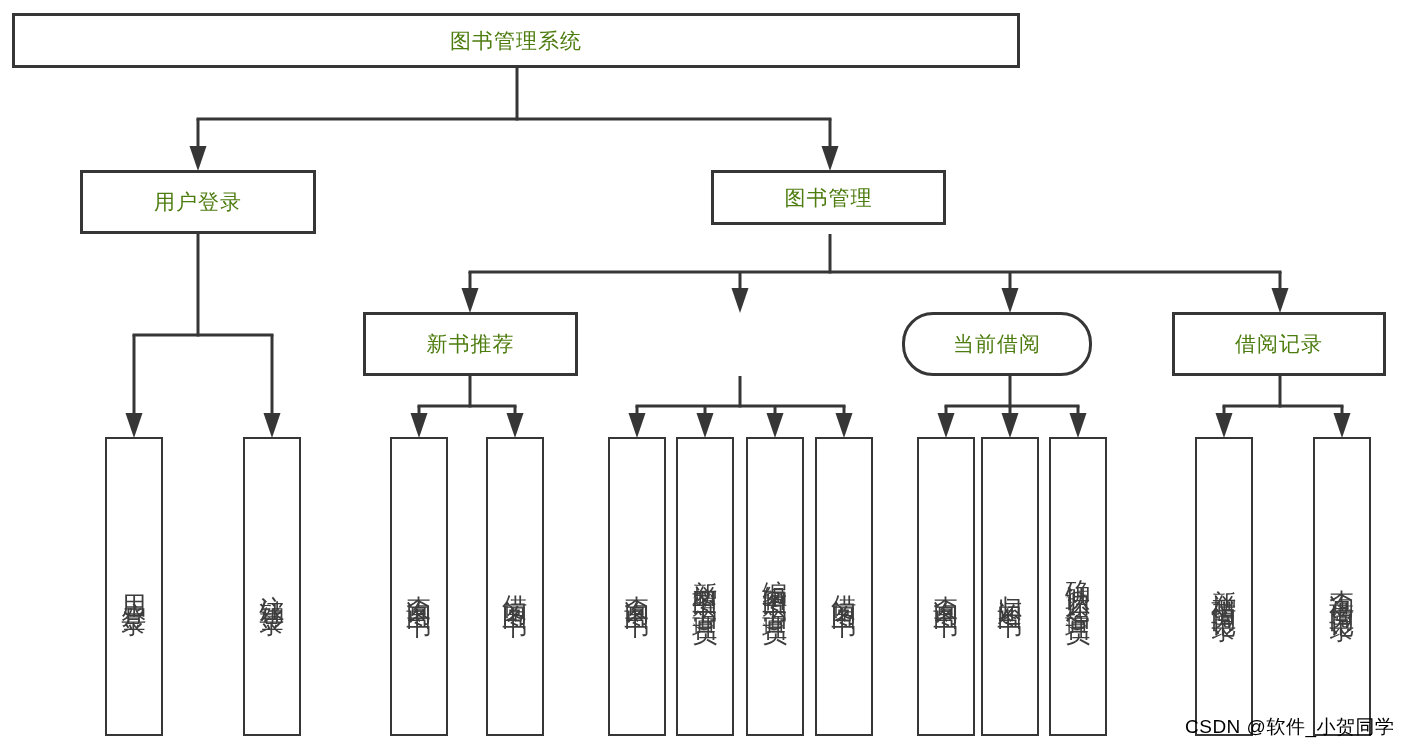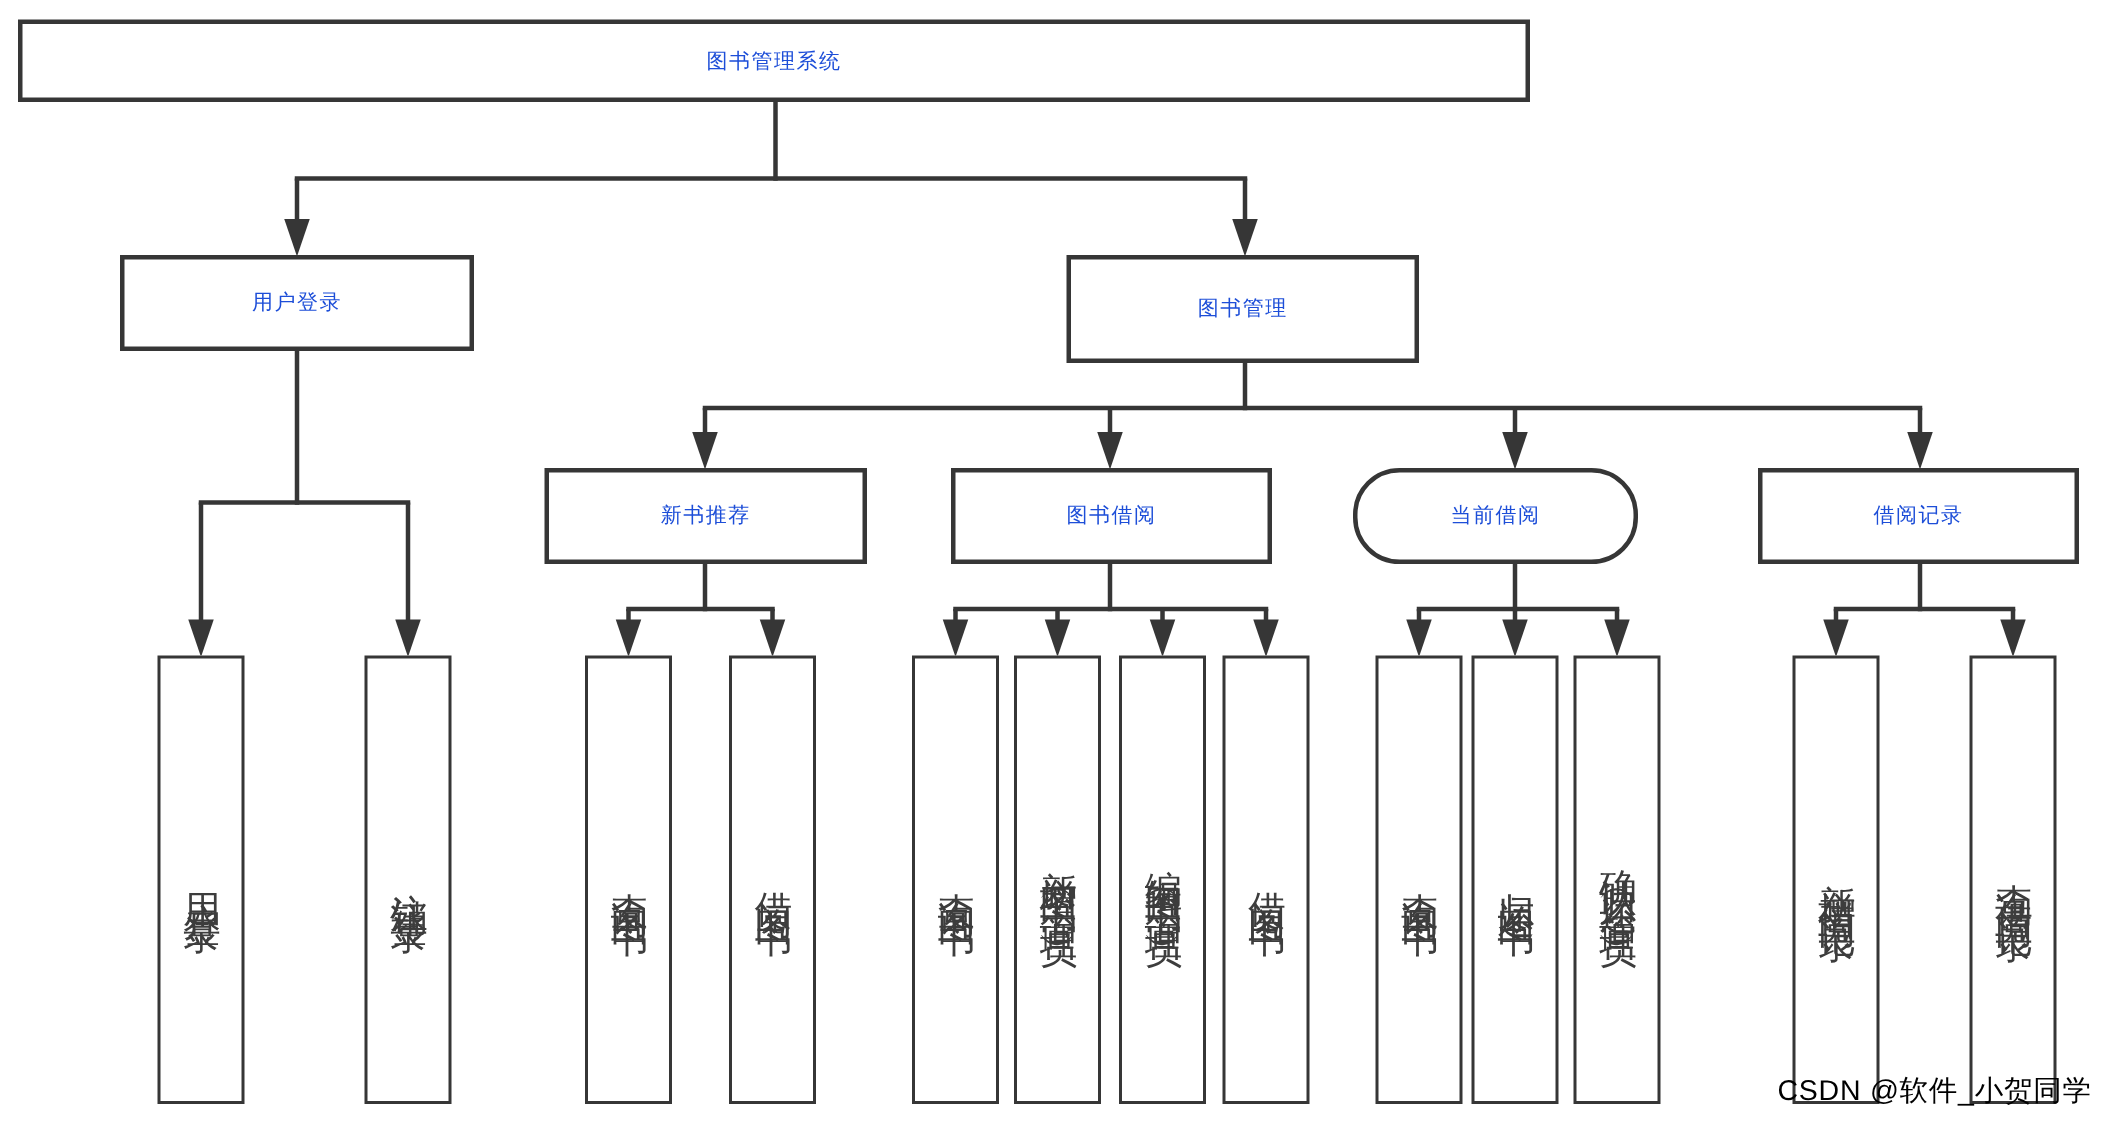--- a/index.html
+++ b/index.html
@@ -22,24 +22,24 @@
     box-sizing: border-box;
     background: #ffffff;
     border: 3px solid #363636;
     display: flex;
     align-items: center;
     justify-content: center;
     color: #3d3d3d;
   }
   .box.leaf { border-width: 2px; }
   .h-label {
-    font-size: 14px;
+    font-size: 21px;
     letter-spacing: 1px;
     white-space: nowrap;
-    color: #1d4ed8;
+    color: #4d7c0f;
   }
   .v-label {
     writing-mode: vertical-rl;
     text-orientation: mixed;
     font-size: 25px;
     line-height: 1.05;
     letter-spacing: 6px;
     color: #3d3d3d;
     white-space: nowrap;
   }
@@ -121,29 +121,26 @@
     <polygon points="1333.5,413 1350.5,413 1342,438" stroke="none"></polygon>
   </svg>
 
   <div class="box" style="left:12px; top:13px; width:1008px; height:55px;">
     <span class="h-label">图书管理系统</span>
   </div>
 
   <div class="box" style="left:80px; top:170px; width:236px; height:64px;">
     <span class="h-label">用户登录</span>
   </div>
-  <div class="box" style="left:711px; top:170px; width:235px; height:72px;">
+  <div class="box" style="left:711px; top:170px; width:235px; height:55px;">
     <span class="h-label">图书管理</span>
   </div>
 
   <div class="box" style="left:363px; top:312px; width:215px; height:64px;text-align:right;">
     <span class="h-label">新书推荐</span>
-  </div>
-  <div class="box" style="left:634px; top:312px; width:214px; height:64px;">
-    <span class="h-label">图书借阅</span>
   </div>
   <div class="box" style="left:902px; top:312px; width:190px; height:64px;border-radius:31px;">
     <span class="h-label">当前借阅</span>
   </div>
   <div class="box" style="left:1172px; top:312px; width:214px; height:64px;font-family:Liberation Mono, monospace;">
     <span class="h-label">借阅记录</span>
   </div>
 
   <div class="box leaf" style="left:105px; top:437px; width:58px; height:299px;">
     <span class="v-label">用户登录</span>

